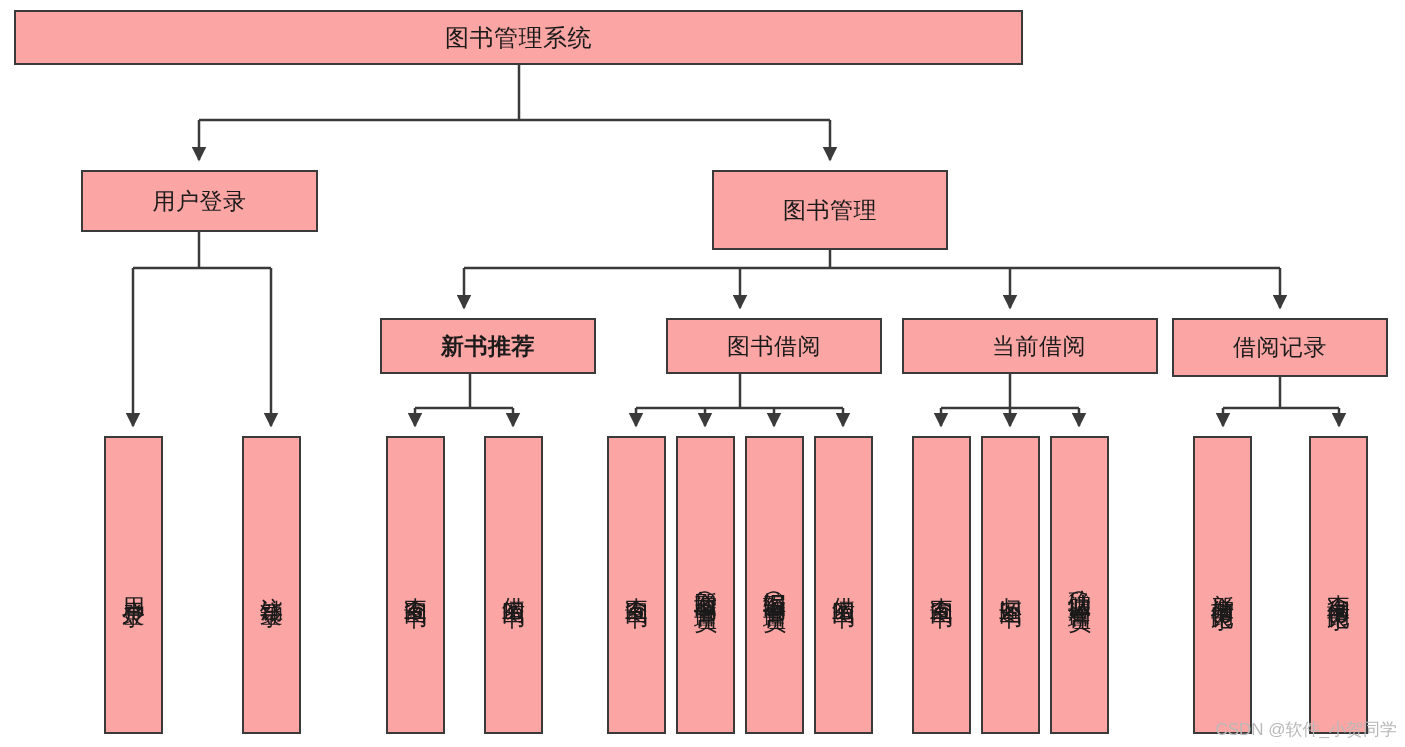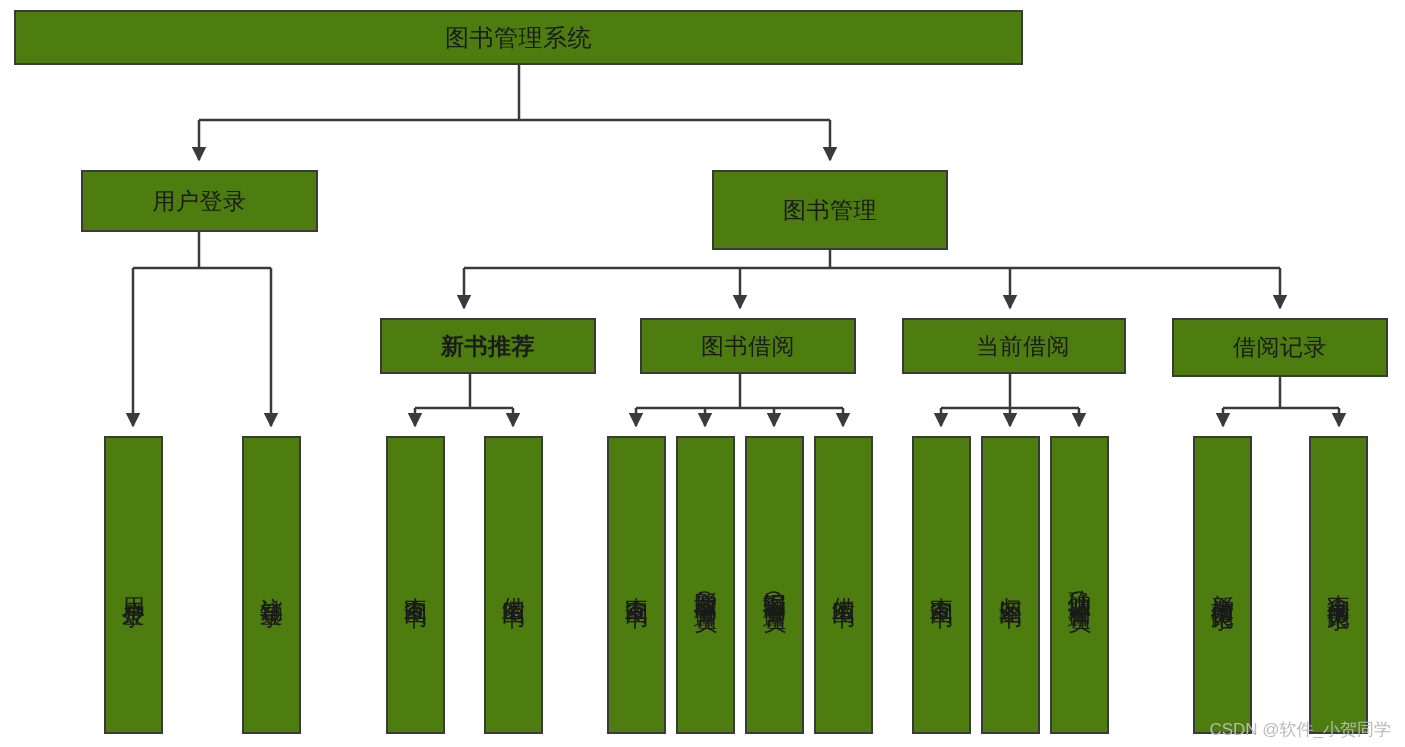--- a/index.html
+++ b/index.html
@@ -19,21 +19,21 @@
     position: absolute;
     left: 0;
     top: 0;
     width: 1405px;
     height: 747px;
   }
   .node {
     position: absolute;
     box-sizing: border-box;
     border: 2.5px solid #3a3a3a;
-    background: #4d7c0f;
+    background: #fca5a5;
     color: #1a1a1a;
     display: flex;
     align-items: center;
     justify-content: center;
     text-align: left;
   }
   .node.h {
     font-size: 23px;
     letter-spacing: 0.5px;
   }
@@ -47,21 +47,21 @@
     padding-bottom: 6px;
   }
   .node.v .vtxt {
     writing-mode: vertical-rl;
     text-orientation: upright;
     white-space: nowrap;
   }
   .node.root { font-size: 24px; }
   .watermark {
     position: absolute;
-    right: 14px;
+    right: 8px;
     bottom: 6px;
     font-size: 17px;
     color: #b9b9b9;
     white-space: nowrap;
     pointer-events: none;
   }
 </style>
 </head>
 <body>
 
@@ -116,22 +116,22 @@
       <path d="M 1339 408 L 1339 426" marker-end="url(#arrow)"></path>
     </g>
   </svg>
 
   <div class="node h root" style="left:14px; top:10px; width:1009px; height:55px;">图书管理系统</div>
 
   <div class="node h" style="left:81px; top:170px; width:237px; height:62px;">用户登录</div>
   <div class="node h" style="left:712px; top:170px; width:236px; height:80px;">图书管理</div>
 
   <div class="node h" style="left:380px; top:318px; width:216px; height:56px;font-weight:bold;">新书推荐</div>
-  <div class="node h" style="left:640px; top:318px; width:216px; height:56px;">图书借阅</div>
-  <div class="node h" style="left:902px; top:318px; width:224px; height:56px;padding-left:18px;">当前借阅</div>
+  <div class="node h" style="left:666px; top:318px; width:216px; height:56px;">图书借阅</div>
+  <div class="node h" style="left:902px; top:318px; width:256px; height:56px;padding-left:18px;">当前借阅</div>
   <div class="node h" style="left:1172px; top:318px; width:216px; height:59px;">借阅记录</div>
 
   <div class="node v" style="left:104px; top:436px; width:59px; height:298px;">
     <span class="vtxt">用户登录</span>
   </div>
   <div class="node v" style="left:242px; top:436px; width:59px; height:298px;">
     <span class="vtxt">注销登录</span>
   </div>
 
   <div class="node v" style="left:386px; top:436px; width:59px; height:298px;">

